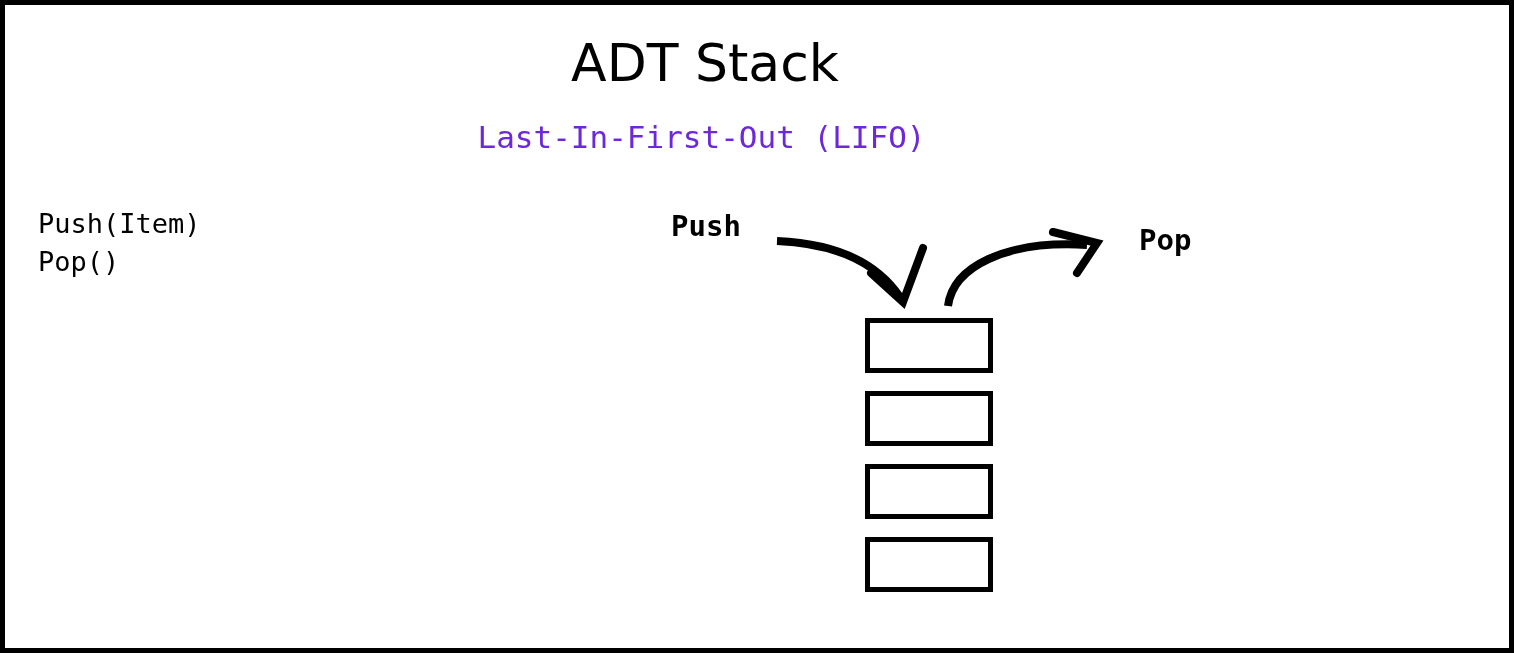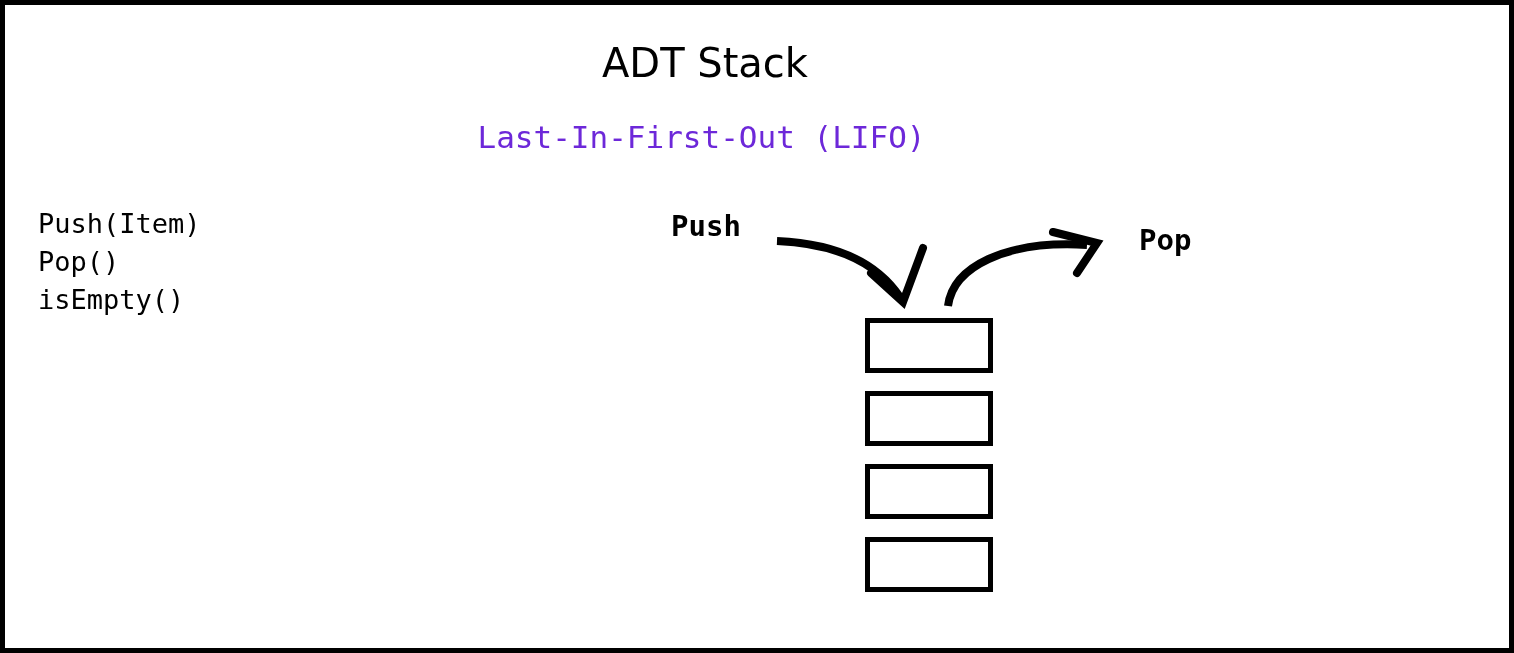--- a/index.html
+++ b/index.html
@@ -18,21 +18,21 @@
     font-family: "DejaVu Sans", sans-serif;
   }
   .title {
     position: absolute;
     left: 0;
     top: 22px;
     width: 1400px;
     text-align: center;
     font-family: "DejaVu Sans", sans-serif;
     font-weight: 400;
-    font-size: 40px;
+    font-size: 52px;
     line-height: 72px;
     color: #000000;
     letter-spacing: 0px;
     white-space: nowrap;
   }
   .subtitle {
     position: absolute;
     left: 0;
     top: 113px;
     width: 1393px;
@@ -95,21 +95,20 @@
 
 <div id="canvas">
 
   <div class="title">ADT Stack</div>
 
   <div class="subtitle">Last-In-First-Out (LIFO)</div>
 
   <div class="ops-list">
     <span class="ops-item">Push(Item)</span>
     <span class="ops-item">Pop()</span>
-    <span class="ops-item">isEmpty()</span>
   </div>
 
   <div class="arrow-label" id="push-label">Push</div>
 
   <div class="arrow-label" id="pop-label">Pop</div>
 
   <svg id="arrow-layer" viewBox="0 0 1514 653">
     <g fill="none" stroke="#000000" stroke-width="8" stroke-linecap="butt" stroke-linejoin="miter">
       <path d="M 772 236 C 820 238 868 252 895 292"></path>
       <path d="M 866 268 L 898 297 L 918 243" stroke-linecap="round"></path>

